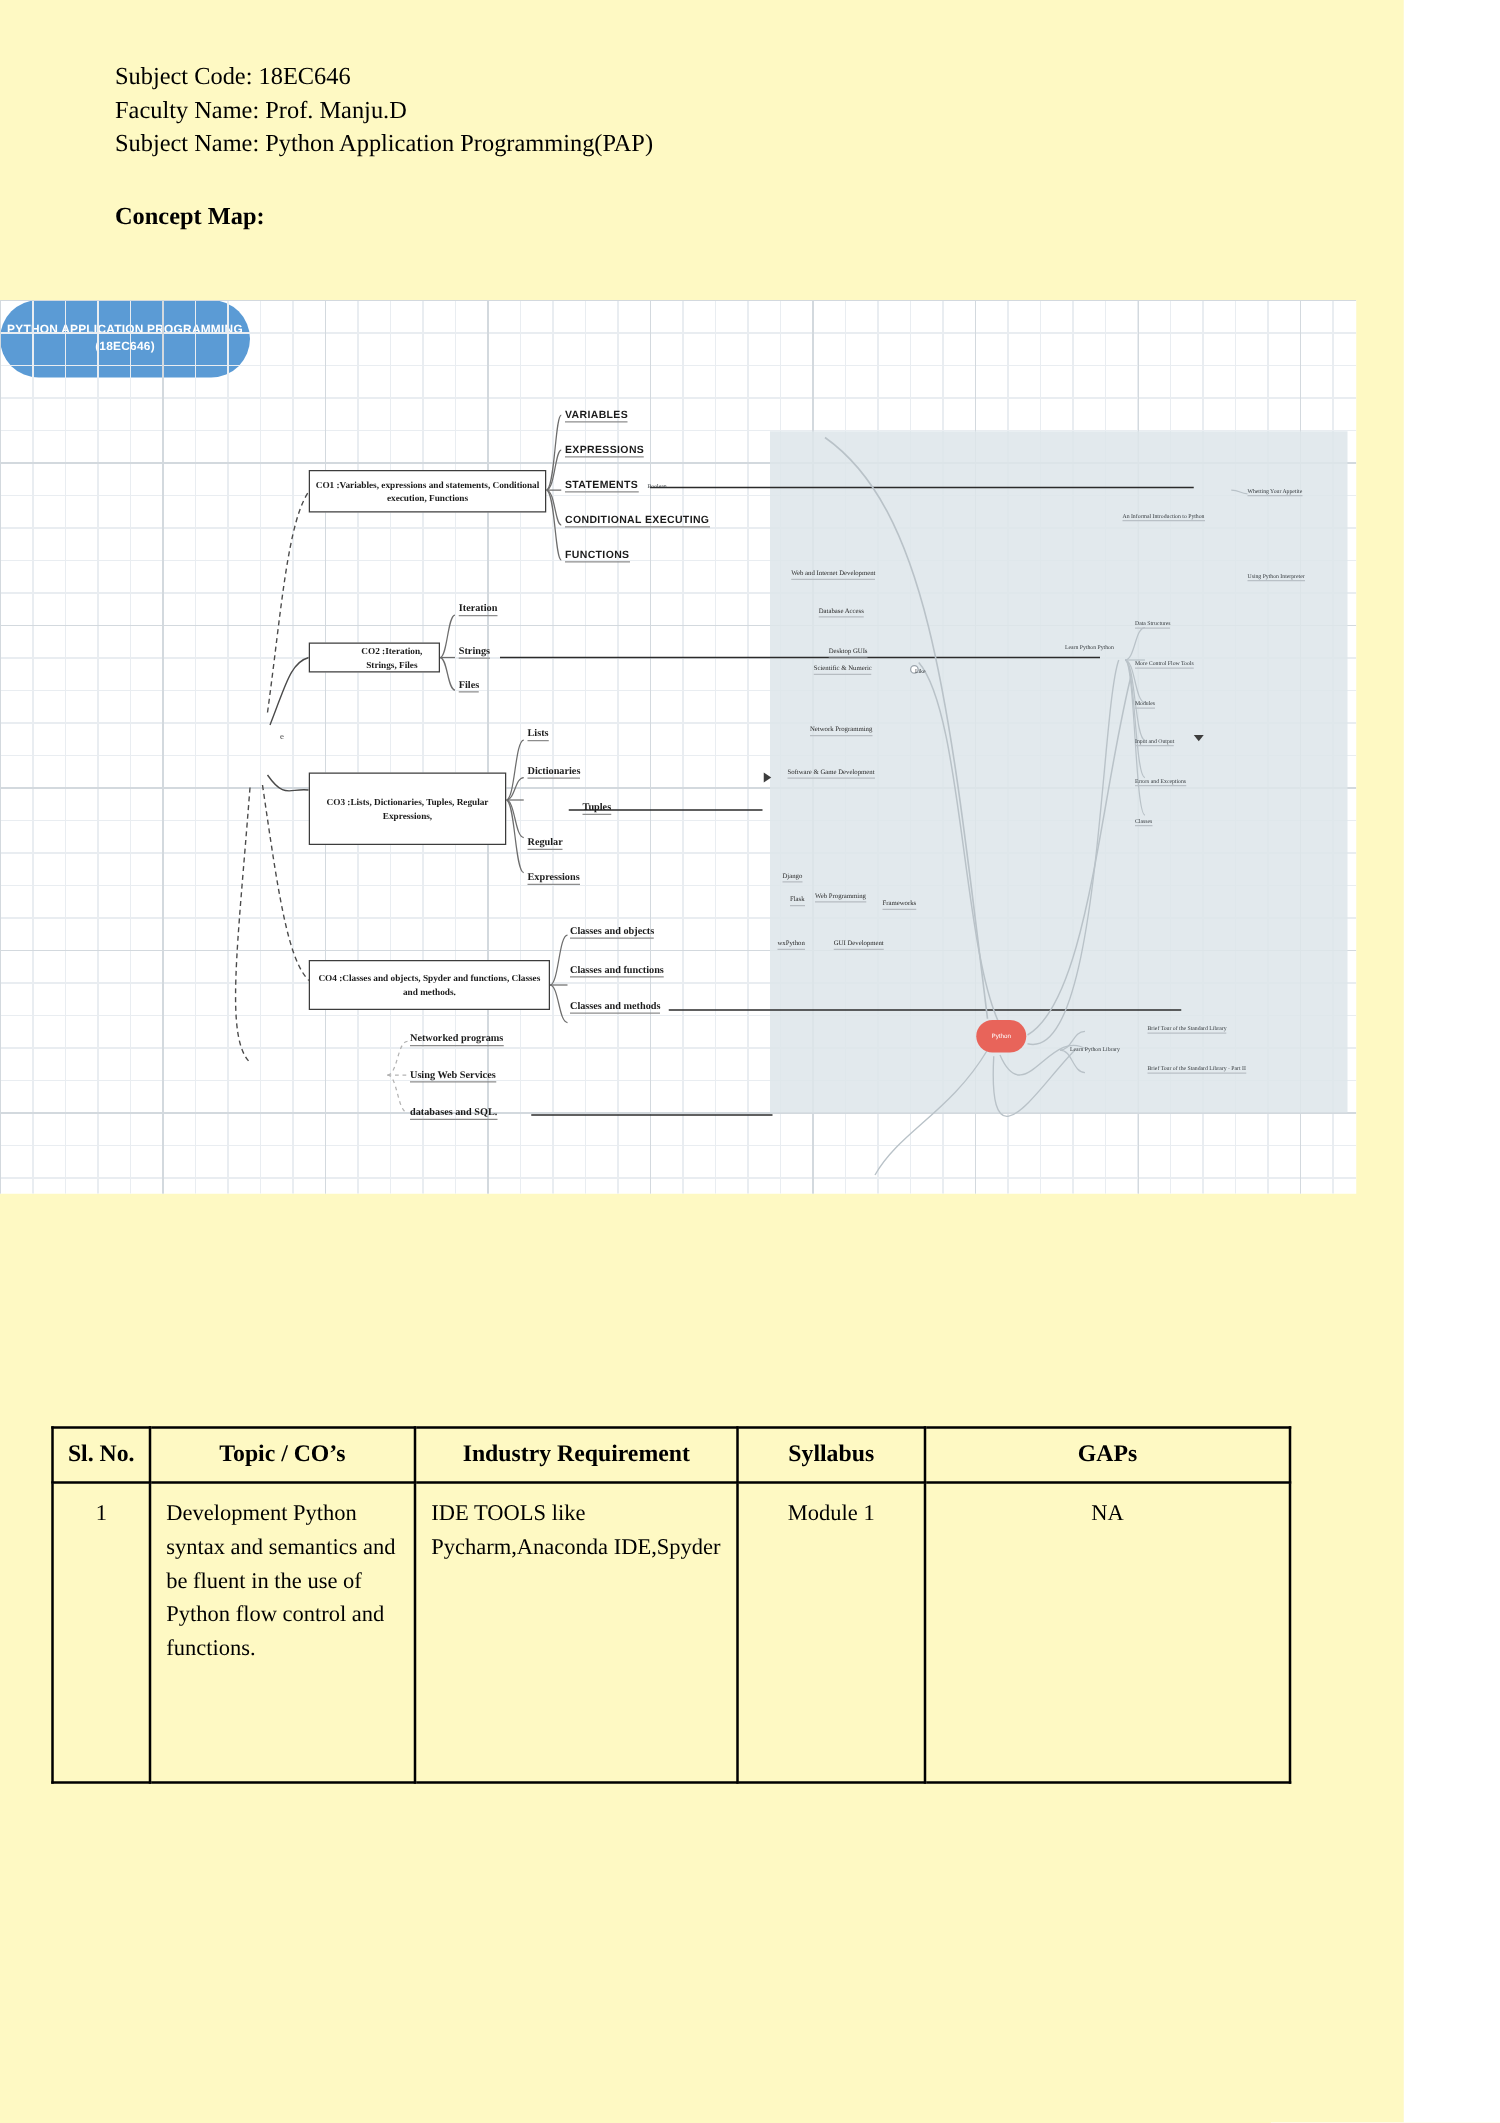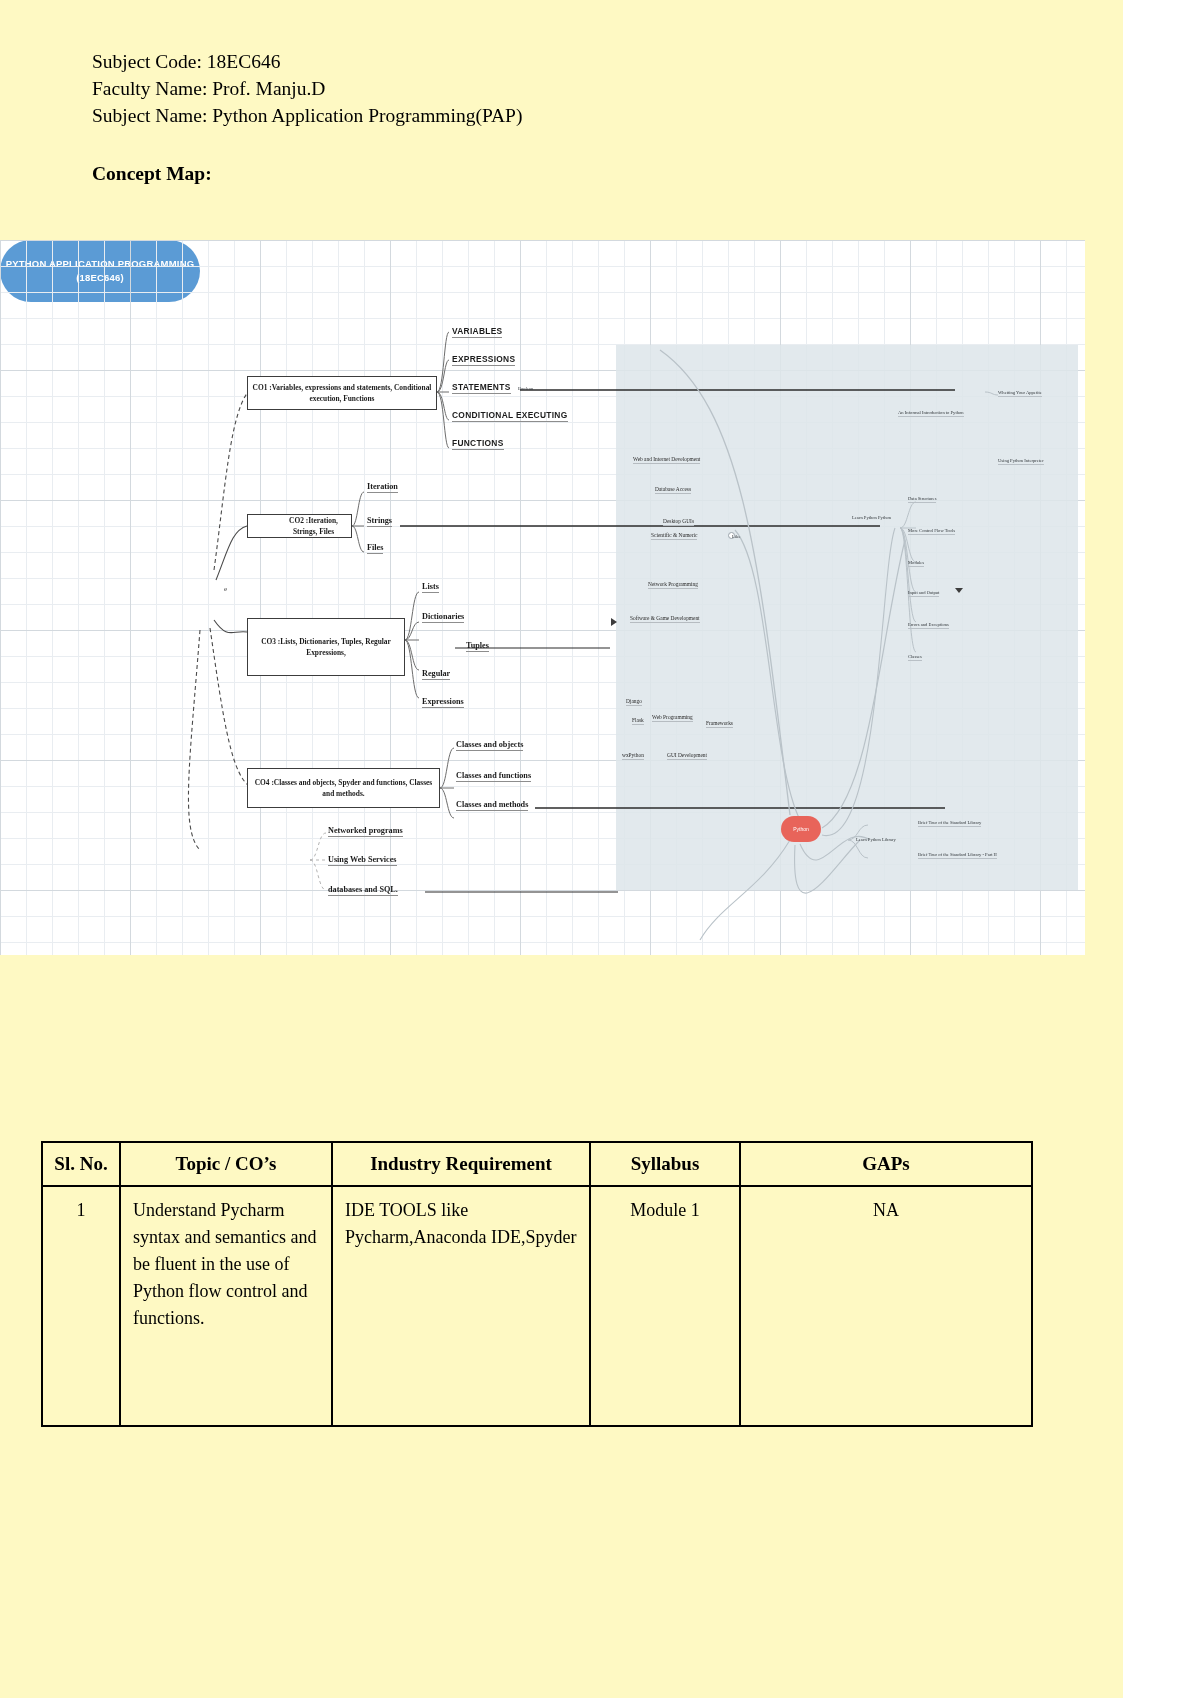--- a/index.html
+++ b/index.html
@@ -239,21 +239,21 @@
         <th>Sl. No.</th>
         <th>Topic / CO’s</th>
         <th>Industry Requirement</th>
         <th>Syllabus</th>
         <th>GAPs</th>
       </tr>
     </thead>
     <tbody>
       <tr style="height:240px;">
         <td class="sl">1</td>
-        <td>Understand  Pycharm syntax and semantics and be fluent in the use of Python flow control and functions.</td>
+        <td>Development  Python syntax and semantics and be fluent in the use of Python flow control and functions.</td>
         <td>IDE TOOLS like Pycharm,Anaconda IDE,Spyder</td>
         <td class="ctr">Module 1</td>
         <td class="ctr">NA</td>
       </tr>
     </tbody>
   </table>
 
 </div>
 
 </body></html>

